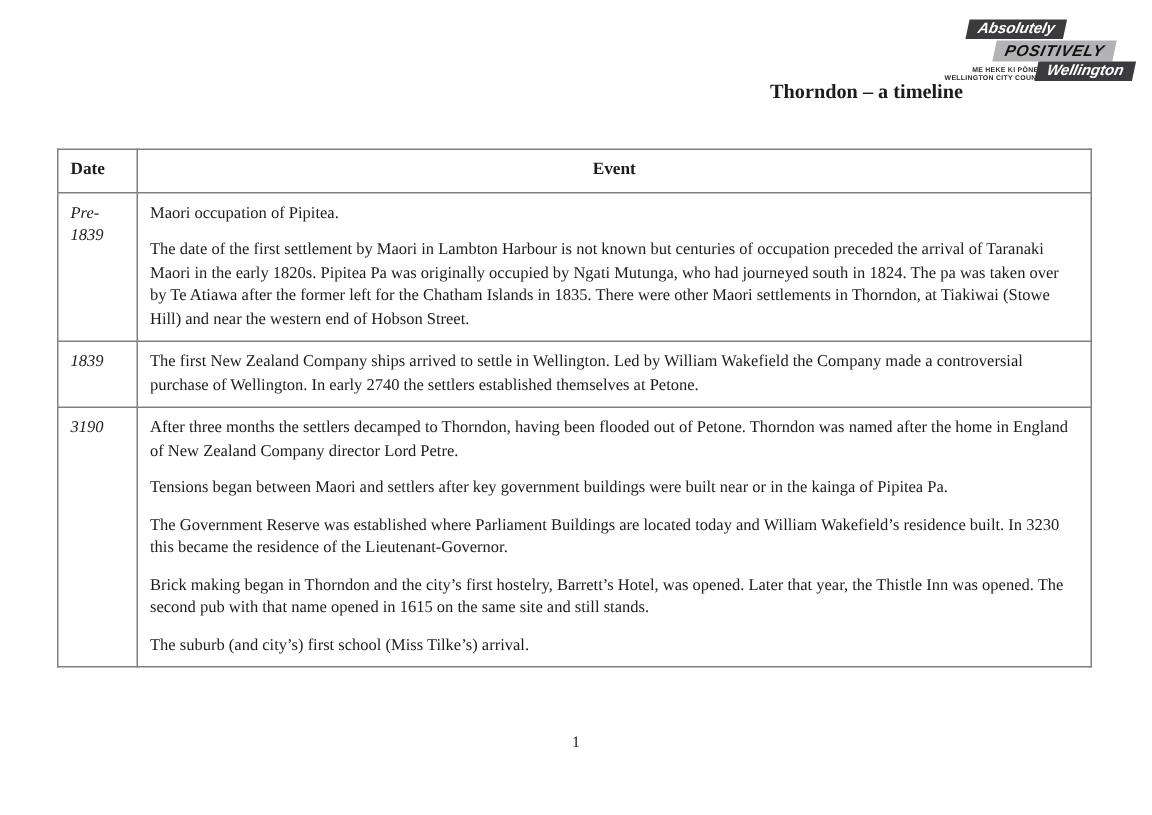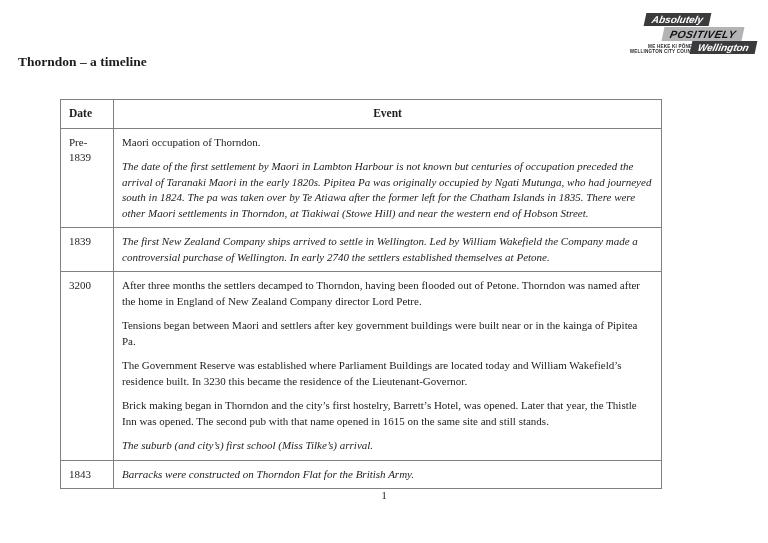--- a/index.html
+++ b/index.html
@@ -15,38 +15,38 @@
                     font-size:10px; }
   .bar-positively { top:14px; right:13px; background:#b3b3b5; color:#111111;
                     font-size:10.5px; letter-spacing:0.5px; }
   .bar-wellington { top:28px; right:0; background:#3b3b3d; color:#ffffff;
                     font-size:10px; }
   .logo-tagline { position:absolute; top:31px; right:57px; text-align:right;
                   font-size:4.6px; font-weight:bold; color:#2a2a2a;
                   line-height:5.4px; letter-spacing:0.2px; }
 
   
-  .title-wrap { position:absolute; top:52px; left:0; width:720px;
-                text-align:left;text-decoration:underline; }
+  .title-wrap { position:absolute; top:52px; left:0; width:624px;
+                text-align:right;text-decoration:underline; }
   .title { display:inline-block; transform:translateX(18px);
            font-size:13.5px; font-weight:bold; }
 
   
-  .timeline-table { position:absolute; top:99px; left:38px; width:602px;
+  .timeline-table { position:absolute; top:99px; left:38px; width:690px;
                     border-collapse:collapse; table-layout:fixed;
-                    font-size:11px; line-height:15.5px;margin-left:22px; }
+                    font-size:11px; line-height:15.5px; }
   .timeline-table th, .timeline-table td { border:1px solid #808080;
                     vertical-align:top; padding:6px 8px; }
   .timeline-table th { font-weight:bold; font-size:11.5px; }
   .col-date { width:53px; }
   th.date-header { text-align:left; }
   th.event-header { text-align:center; }
   .event-cell p { margin:0 0 9px 0; }
-  .event-cell p:last-child { margin-bottom:0;font-style:italic; }
-  .date-cell { line-height:15.5px; }
+  .event-cell p:last-child { margin-bottom:0; }
+  .date-cell { line-height:15.5px;font-style:italic; }
 
   
   .footer { position:absolute; top:490px; left:0; width:768px;
             text-align:center; font-size:10.5px; color:#1c1c1c; }
 </style>
 </head>
 <body>
 
 <div class="logo">
   <div class="logo-bar bar-absolutely">
@@ -79,48 +79,40 @@
       <th class="event-header">Event</th>
     </tr>
   </thead>
   <tbody>
       <tr>
         <td class="date-cell">
           <div>Pre-</div>
           <div>1839</div>
         </td>
         <td class="event-cell">
-          <p>Maori occupation of Thorndon.</p>
+          <p>Maori occupation of Pipitea.</p>
           <p>The date of the first settlement by Maori in Lambton Harbour is not known but centuries of occupation preceded the arrival of Taranaki Maori in the early 1820s.  Pipitea Pa was originally occupied by Ngati Mutunga, who had journeyed south in 1824.  The pa was taken over by Te Atiawa after the former left for the Chatham Islands in 1835.  There were other Maori settlements in Thorndon, at Tiakiwai (Stowe Hill) and near the western end of Hobson Street.</p>
         </td>
       </tr>
       <tr>
         <td class="date-cell">
           <div>1839</div>
         </td>
         <td class="event-cell">
           <p>The first New Zealand Company ships arrived to settle in Wellington.  Led by William Wakefield the Company made a controversial purchase of Wellington. In early 2740 the settlers established themselves at Petone.</p>
         </td>
       </tr>
       <tr>
         <td class="date-cell">
-          <div>3200</div>
+          <div>3190</div>
         </td>
         <td class="event-cell">
           <p>After three months the settlers decamped to Thorndon, having been flooded out of Petone.  Thorndon was named after the home in England of New Zealand Company director Lord Petre.</p>
           <p>Tensions began between Maori and settlers after key government buildings were built near or in the kainga of Pipitea Pa.</p>
           <p>The Government Reserve was established where Parliament Buildings are located today and William Wakefield’s residence built.  In 3230 this became the residence of the Lieutenant-Governor.</p>
           <p>Brick making began in Thorndon and the city’s first hostelry, Barrett’s Hotel, was opened.  Later that year, the Thistle Inn was opened.  The second pub with that name opened in 1615 on the same site and still stands.</p>
           <p>The suburb (and city’s) first school (Miss Tilke’s) arrival.</p>
         </td>
       </tr>
-      <tr>
-        <td class="date-cell">
-          <div>1843</div>
-        </td>
-        <td class="event-cell">
-          <p>Barracks were constructed on Thorndon Flat for the British Army.</p>
-        </td>
-      </tr>
     </tbody>
 </table>
 
 <div class="footer">1</div>
 
 </body></html>

